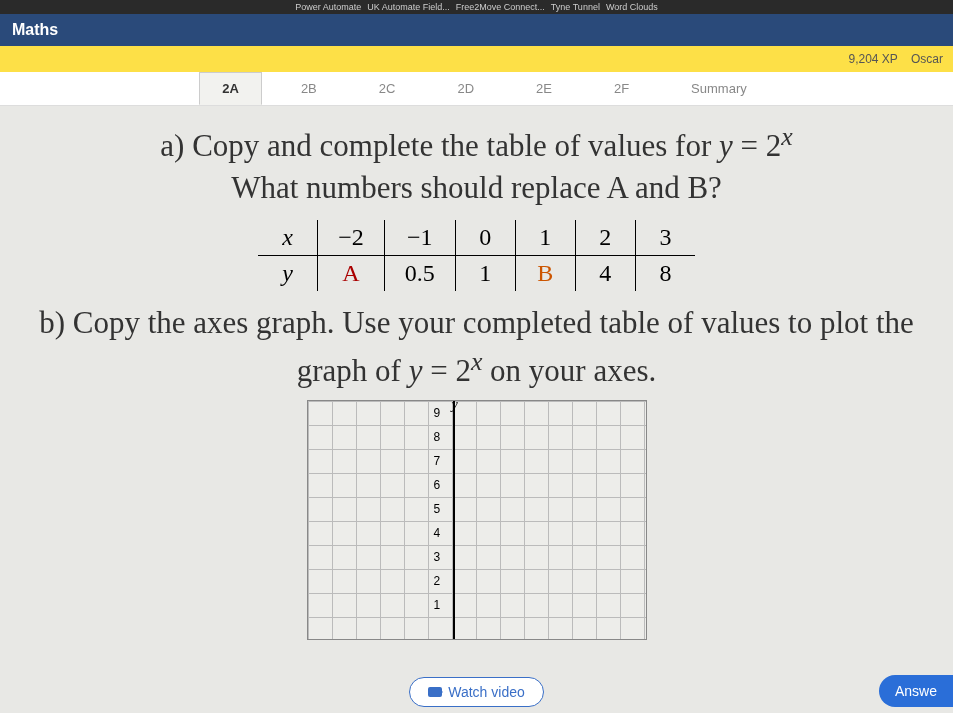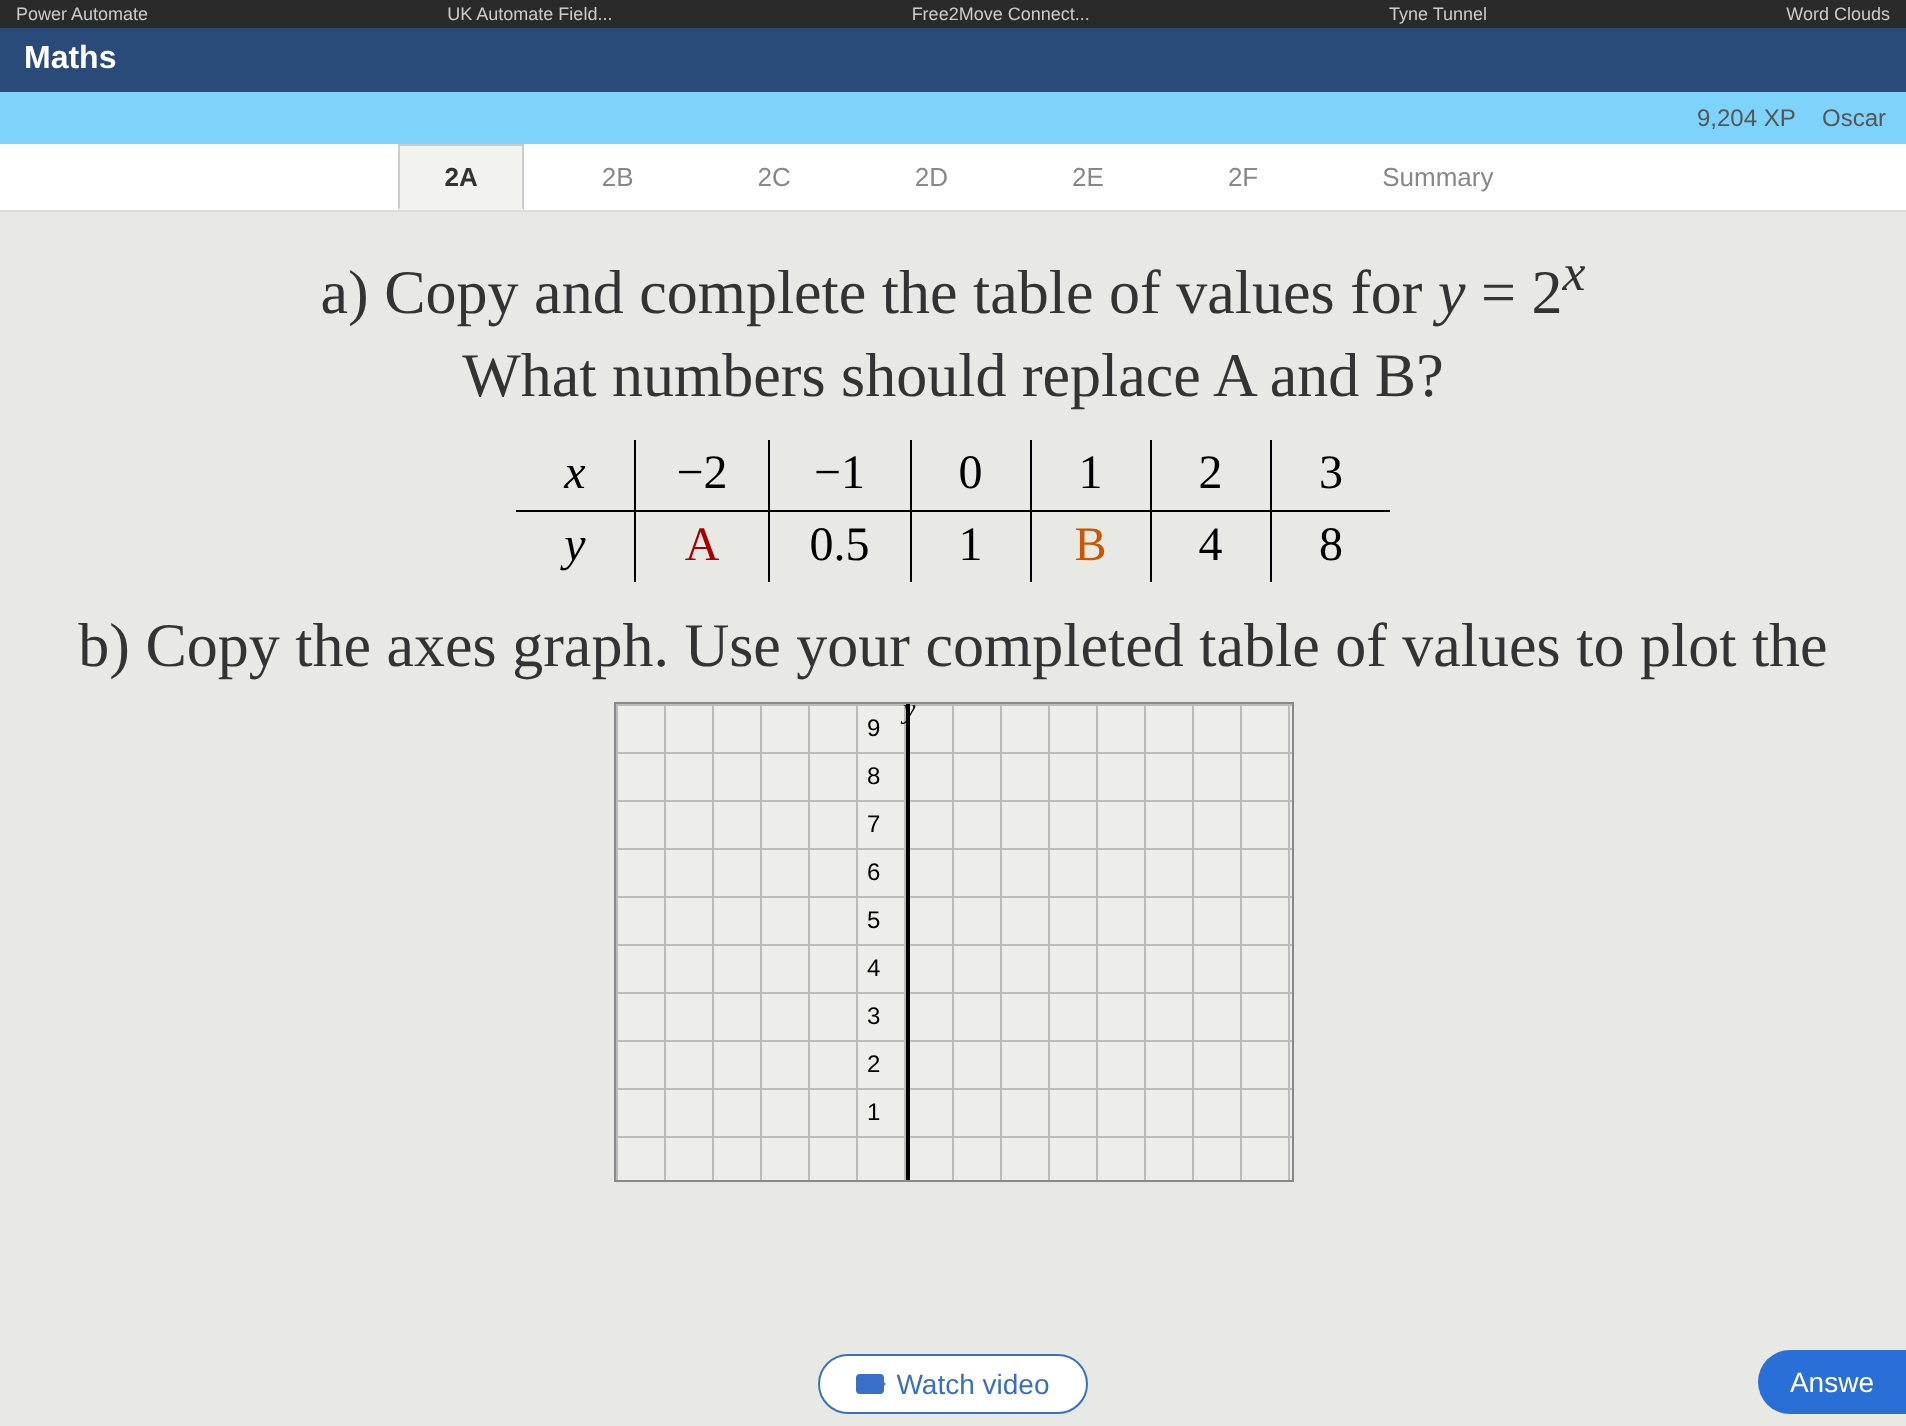--- a/index.html
+++ b/index.html
@@ -1,20 +1,20 @@
 <!DOCTYPE html>
 <html><head>
 <meta charset="utf-8">
 <style>
 * { box-sizing: border-box; margin: 0; padding: 0; }
 body { font-family: -apple-system, Arial, sans-serif; background: #e8e8e5; width: 953px; height: 713px; overflow: hidden; position: relative; }
-.bookmark-bar { background: #2a2a2a; height: 14px; display: flex; justify-content: space-between; gap: 6px; padding: 0 8px; font-size: 9px; color: #ccc; align-items: center; overflow: hidden; }
+.bookmark-bar { background: #2a2a2a; height: 14px; display: flex; justify-content: center; gap: 6px; padding: 0 8px; font-size: 9px; color: #ccc; align-items: center; overflow: hidden; }
 .bookmark-bar span { white-space: nowrap; }
 .top-bar { background: #2a4a7a; color: #fff; height: 32px; display: flex; align-items: center; padding: 0 12px; font-size: 16px; font-weight: 600; }
-.xp-row { background: #7dd3fc; text-align: right; padding: 6px 10px; font-size: 12px; color: #555; }
+.xp-row { background: #fde047; text-align: right; padding: 6px 10px; font-size: 12px; color: #555; }
 .tabs { display: flex; justify-content: center; background: #fff; border-bottom: 1px solid #ddd; }
 .tab { padding: 8px 22px; font-size: 13px; color: #888; border: 1px solid transparent; cursor: pointer; margin-left: 16px; }
 .tab.active { background: #f2f2ef; color: #333; font-weight: 600; border: 1px solid #ccc; border-bottom: 1px solid #f2f2ef; }
 .content { padding: 10px 30px; }
 .question { font-family: "Times New Roman", serif; font-size: 31px; color: #333; text-align: center; margin: 6px 0; }
 .eq { font-style: italic; }
 table.values { margin: 14px auto; border-collapse: collapse; font-family: "Times New Roman", serif; font-size: 24px; }
 table.values td { border: 1px solid #000; padding: 4px 20px; text-align: center; min-width: 60px; }
 table.values td:first-child { font-style: italic; border-left: none; }
 table.values td:last-child { border-right: none; }
@@ -89,20 +89,23 @@
       <td>0.5</td>
       <td>1</td>
       <td class="letterB">B</td>
       <td>4</td>
       <td>8</td>
     </tr>
   </tbody>
     </table>
 
   <div class="question">b) Copy the axes graph. Use your completed table of values to plot the</div>
+  <div class="question">
+    <span>graph of </span><span class="eq">y</span><span> = </span><span>2</span><sup class="eq">x</sup><span> on your axes.</span>
+  </div>
 
   <div class="axes">
     <div class="yaxis"></div>
     <div class="ylabel-y">y</div>
     <div class="ylab" style="top:12px">9</div>
     <div class="ylab" style="top:36px">8</div>
     <div class="ylab" style="top:60px">7</div>
     <div class="ylab" style="top:84px">6</div>
     <div class="ylab" style="top:108px">5</div>
     <div class="ylab" style="top:132px">4</div>

